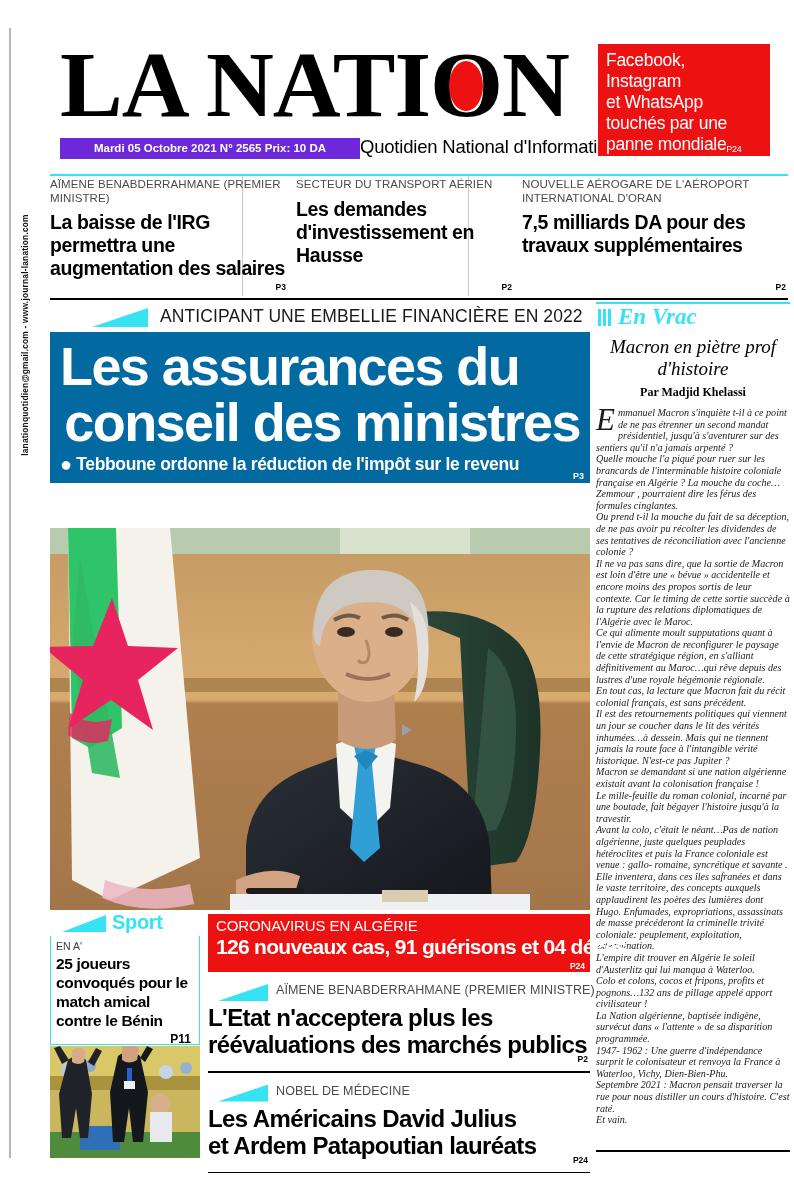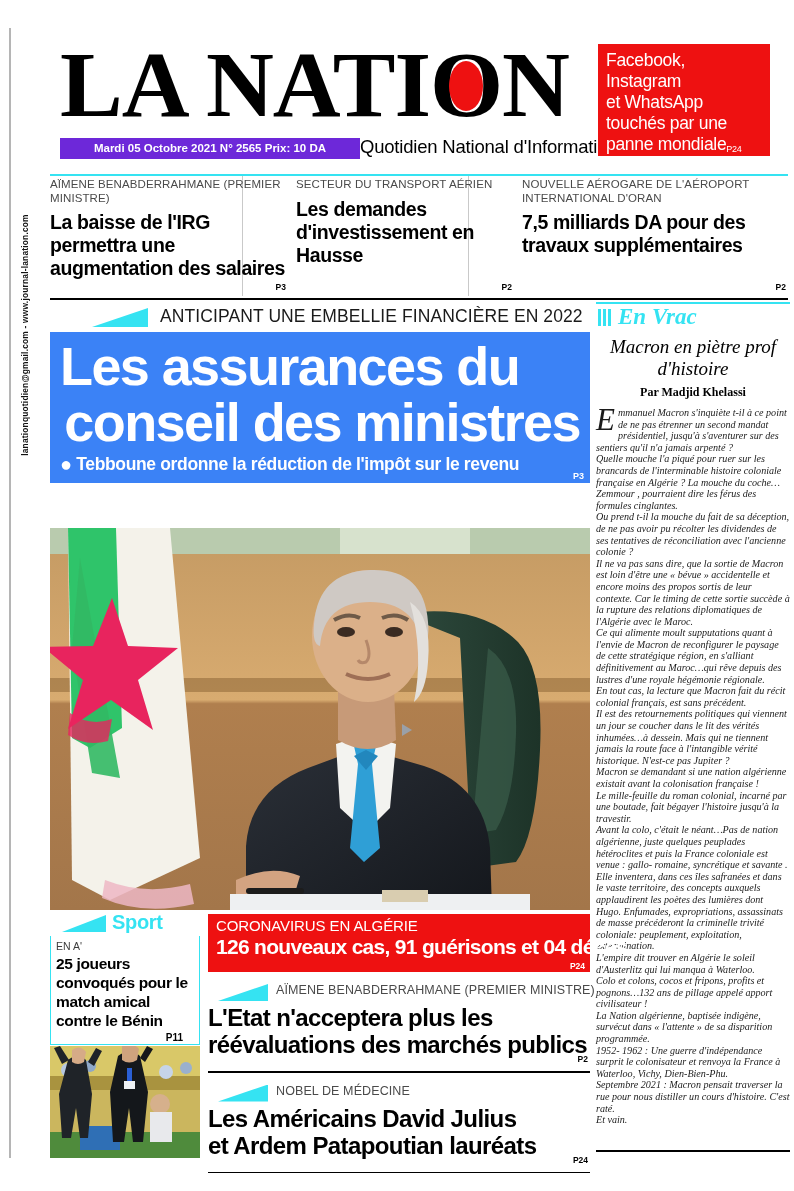--- a/index.html
+++ b/index.html
@@ -77,21 +77,21 @@
   .tri{
     width:56px;height:19px;background:#35e3f2;
     clip-path:polygon(0 100%,100% 0,100% 100%);
   }
   .kickrow .tri{position:absolute;left:42px;top:2px;}
   .kickrow .ktext{
     position:absolute;left:110px;top:0px;font-size:17.5px;color:#1a1a1a;font-weight:400;
     letter-spacing:.1px;white-space:nowrap;
   }
   .mainhead{
-    position:relative;margin-top:2px;background:#3b82f6;padding:6px 10px 8px 10px;
+    position:relative;margin-top:2px;background:#0369a1;padding:6px 10px 8px 10px;
     box-sizing:border-box;width:540px;
   }
   .mainhead .h{
     color:#fff;font-size:54px;font-weight:700;line-height:56px;letter-spacing:-1.6px;
     text-align:left;
   }
   .mainhead .h.l2{text-align:right;}
   .mainhead .sub{
     margin-top:4px;color:#fff;font-size:17.5px;font-weight:700;letter-spacing:-.35px;
     white-space:nowrap;
@@ -136,21 +136,21 @@
   .sportrow .tri{position:absolute;left:12px;top:3px;width:44px;height:17px;}
   .sportrow .lbl{
     position:absolute;left:62px;top:-1px;color:#35e3f2;font-size:20px;font-weight:700;
     letter-spacing:-.3px;
   }
   .sportbox{position:relative;border:1.4px solid #35e3f2;border-top:none;width:150px;box-sizing:border-box;}
   .sportbox .kicker{font-size:10.5px;color:#3c3c3c;padding:4px 0 0 5px;}
   .sportbox .head{
     font-size:15.5px;font-weight:700;line-height:19px;color:#000;letter-spacing:-.35px;padding:2px 5px 2px 5px;
   }
-  .sportbox .pg{position:absolute;right:16px;font-size:10px;font-weight:700;}
+  .sportbox .pg{position:absolute;right:8px;font-size:12px;font-weight:700;}
   .sportphoto{position:absolute;left:50px;top:1046px;width:150px;height:112px;overflow:hidden;background:#cdbb6b;}
 
   
   .botcol{position:absolute;left:208px;top:914px;width:382px;}
   .covid{
     position:relative;background:#ee1111;width:382px;height:58px;box-sizing:border-box;padding:3px 8px 0 8px;
   }
   .covid .k{color:#fff;font-size:15px;font-weight:400;letter-spacing:-.1px;line-height:18px;}
   .covid .h{color:#fff;font-size:21px;font-weight:700;letter-spacing:-.7px;line-height:24px;white-space:nowrap;}
   .covid .pg{position:absolute;right:5px;bottom:1px;font-size:8.5px;font-weight:700;color:#fff;}
@@ -303,21 +303,21 @@
       <p>Ce qui alimente moult supputations quant à l'envie de Macron de reconfigurer le paysage de cette stratégique région, en s'alliant définitivement au Maroc…qui rêve depuis des lustres d'une royale hégémonie régionale.</p>
       <p>En tout cas, la lecture que Macron fait du récit colonial français, est sans précédent.</p>
       <p>Il est des retournements politiques qui viennent un jour se coucher dans le lit des vérités inhumées…à dessein. Mais qui ne tiennent jamais la route face à l'intangible vérité historique. N'est-ce pas Jupiter ?</p>
       <p>Macron se demandant si une nation algérienne existait avant la colonisation française !</p>
       <p>Le mille-feuille du roman colonial, incarné par une boutade, fait bégayer l'histoire jusqu'à la travestir.</p>
       <p>Avant la colo, c'était le néant…Pas de nation algérienne, juste quelques peuplades hétéroclites et puis la France coloniale est venue : gallo- romaine, syncrétique et savante .</p>
       <p>Elle inventera, dans ces îles safranées et dans le vaste territoire, des concepts auxquels applaudirent les poètes des lumières dont Hugo. Enfumades, expropriations, assassinats de masse précéderont la criminelle trivité coloniale: peuplement, exploitation, extermination.</p>
       <p>L'empire dit trouver en Algérie le soleil d'Austerlitz qui lui manqua à Waterloo.</p>
       <p>Colo et colons, cocos et fripons, profits et pognons…132 ans de pillage appelé apport civilisateur !</p>
       <p>La Nation algérienne, baptisée indigène, survécut dans « l'attente » de sa disparition programmée.</p>
-      <p>1952- 1962 : Une guerre d'indépendance surprit le colonisateur et renvoya la France à Waterloo, Vichy, Dien-Bien-Phu.</p>
+      <p>1947- 1962 : Une guerre d'indépendance surprit le colonisateur et renvoya la France à Waterloo, Vichy, Dien-Bien-Phu.</p>
       <p>Septembre 2021 : Macron pensait traverser la rue pour nous distiller un cours d'histoire. C'est raté.</p>
       <p>Et vain.</p>
     </div>
     <div class="vrac-rule"></div>
   </div>
 
   <div class="sportwrap">
     <div class="sportrow">
       <div class="tri"></div>
       <div class="lbl">Sport</div>

